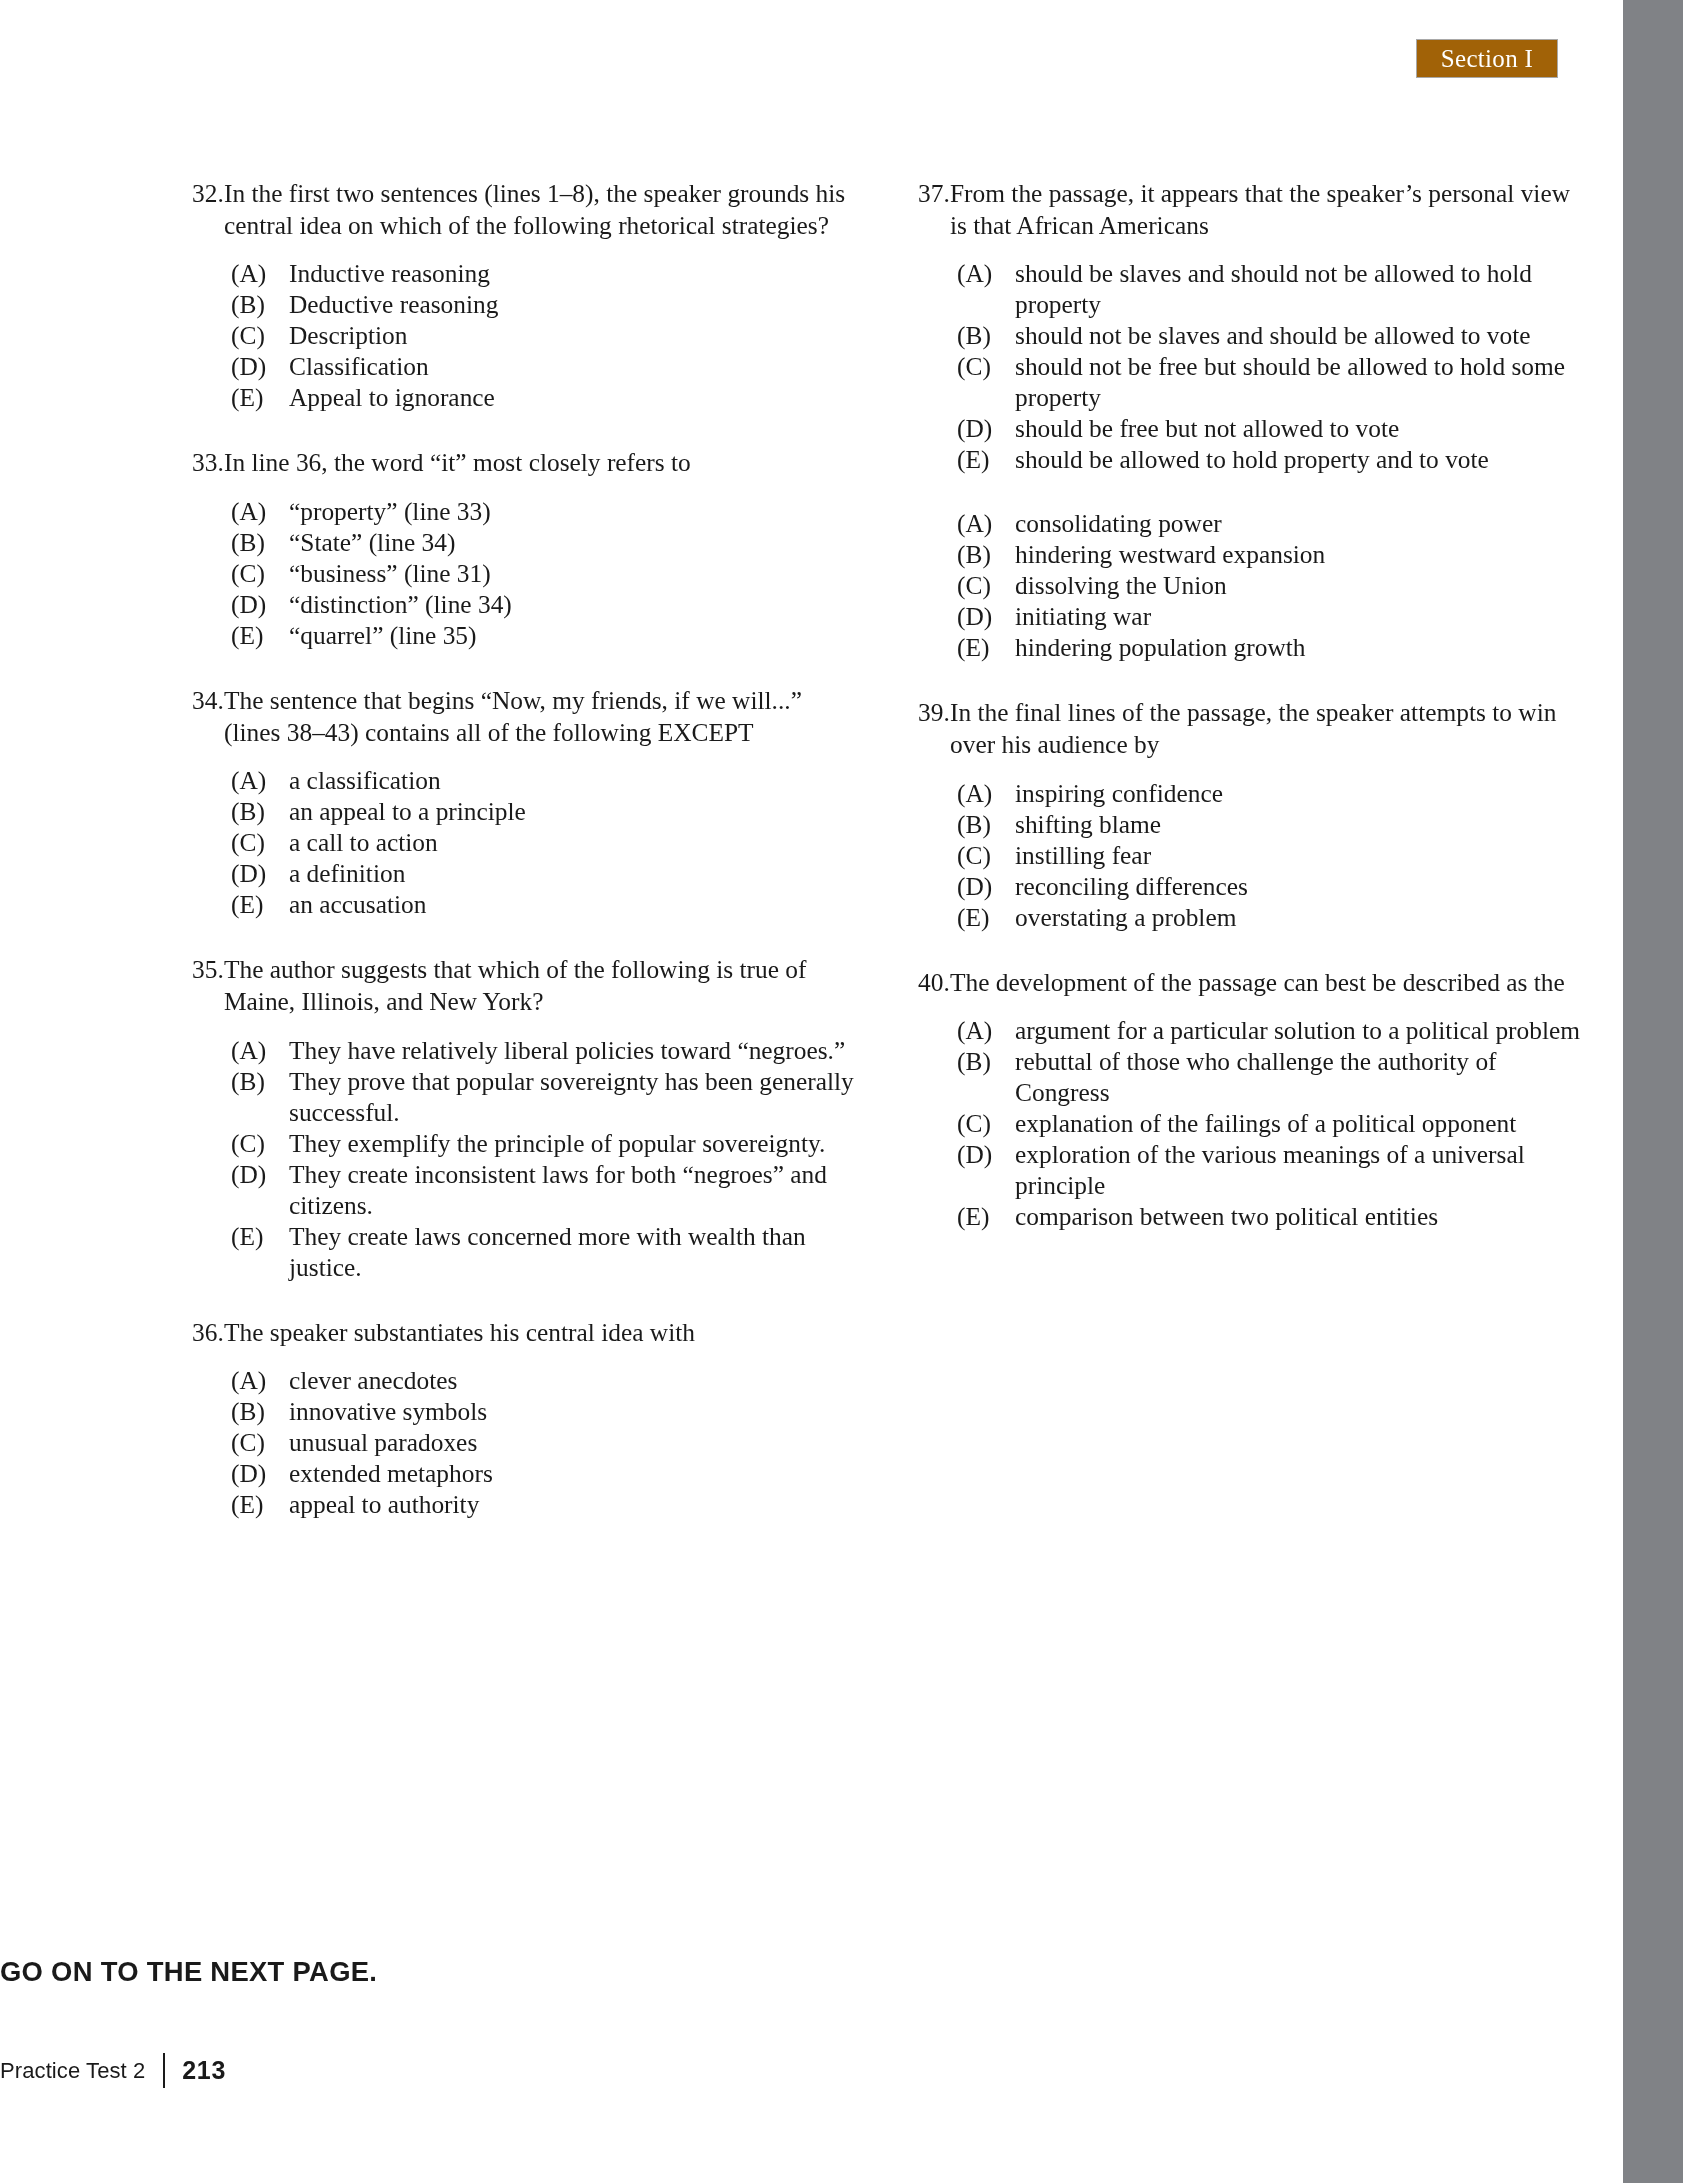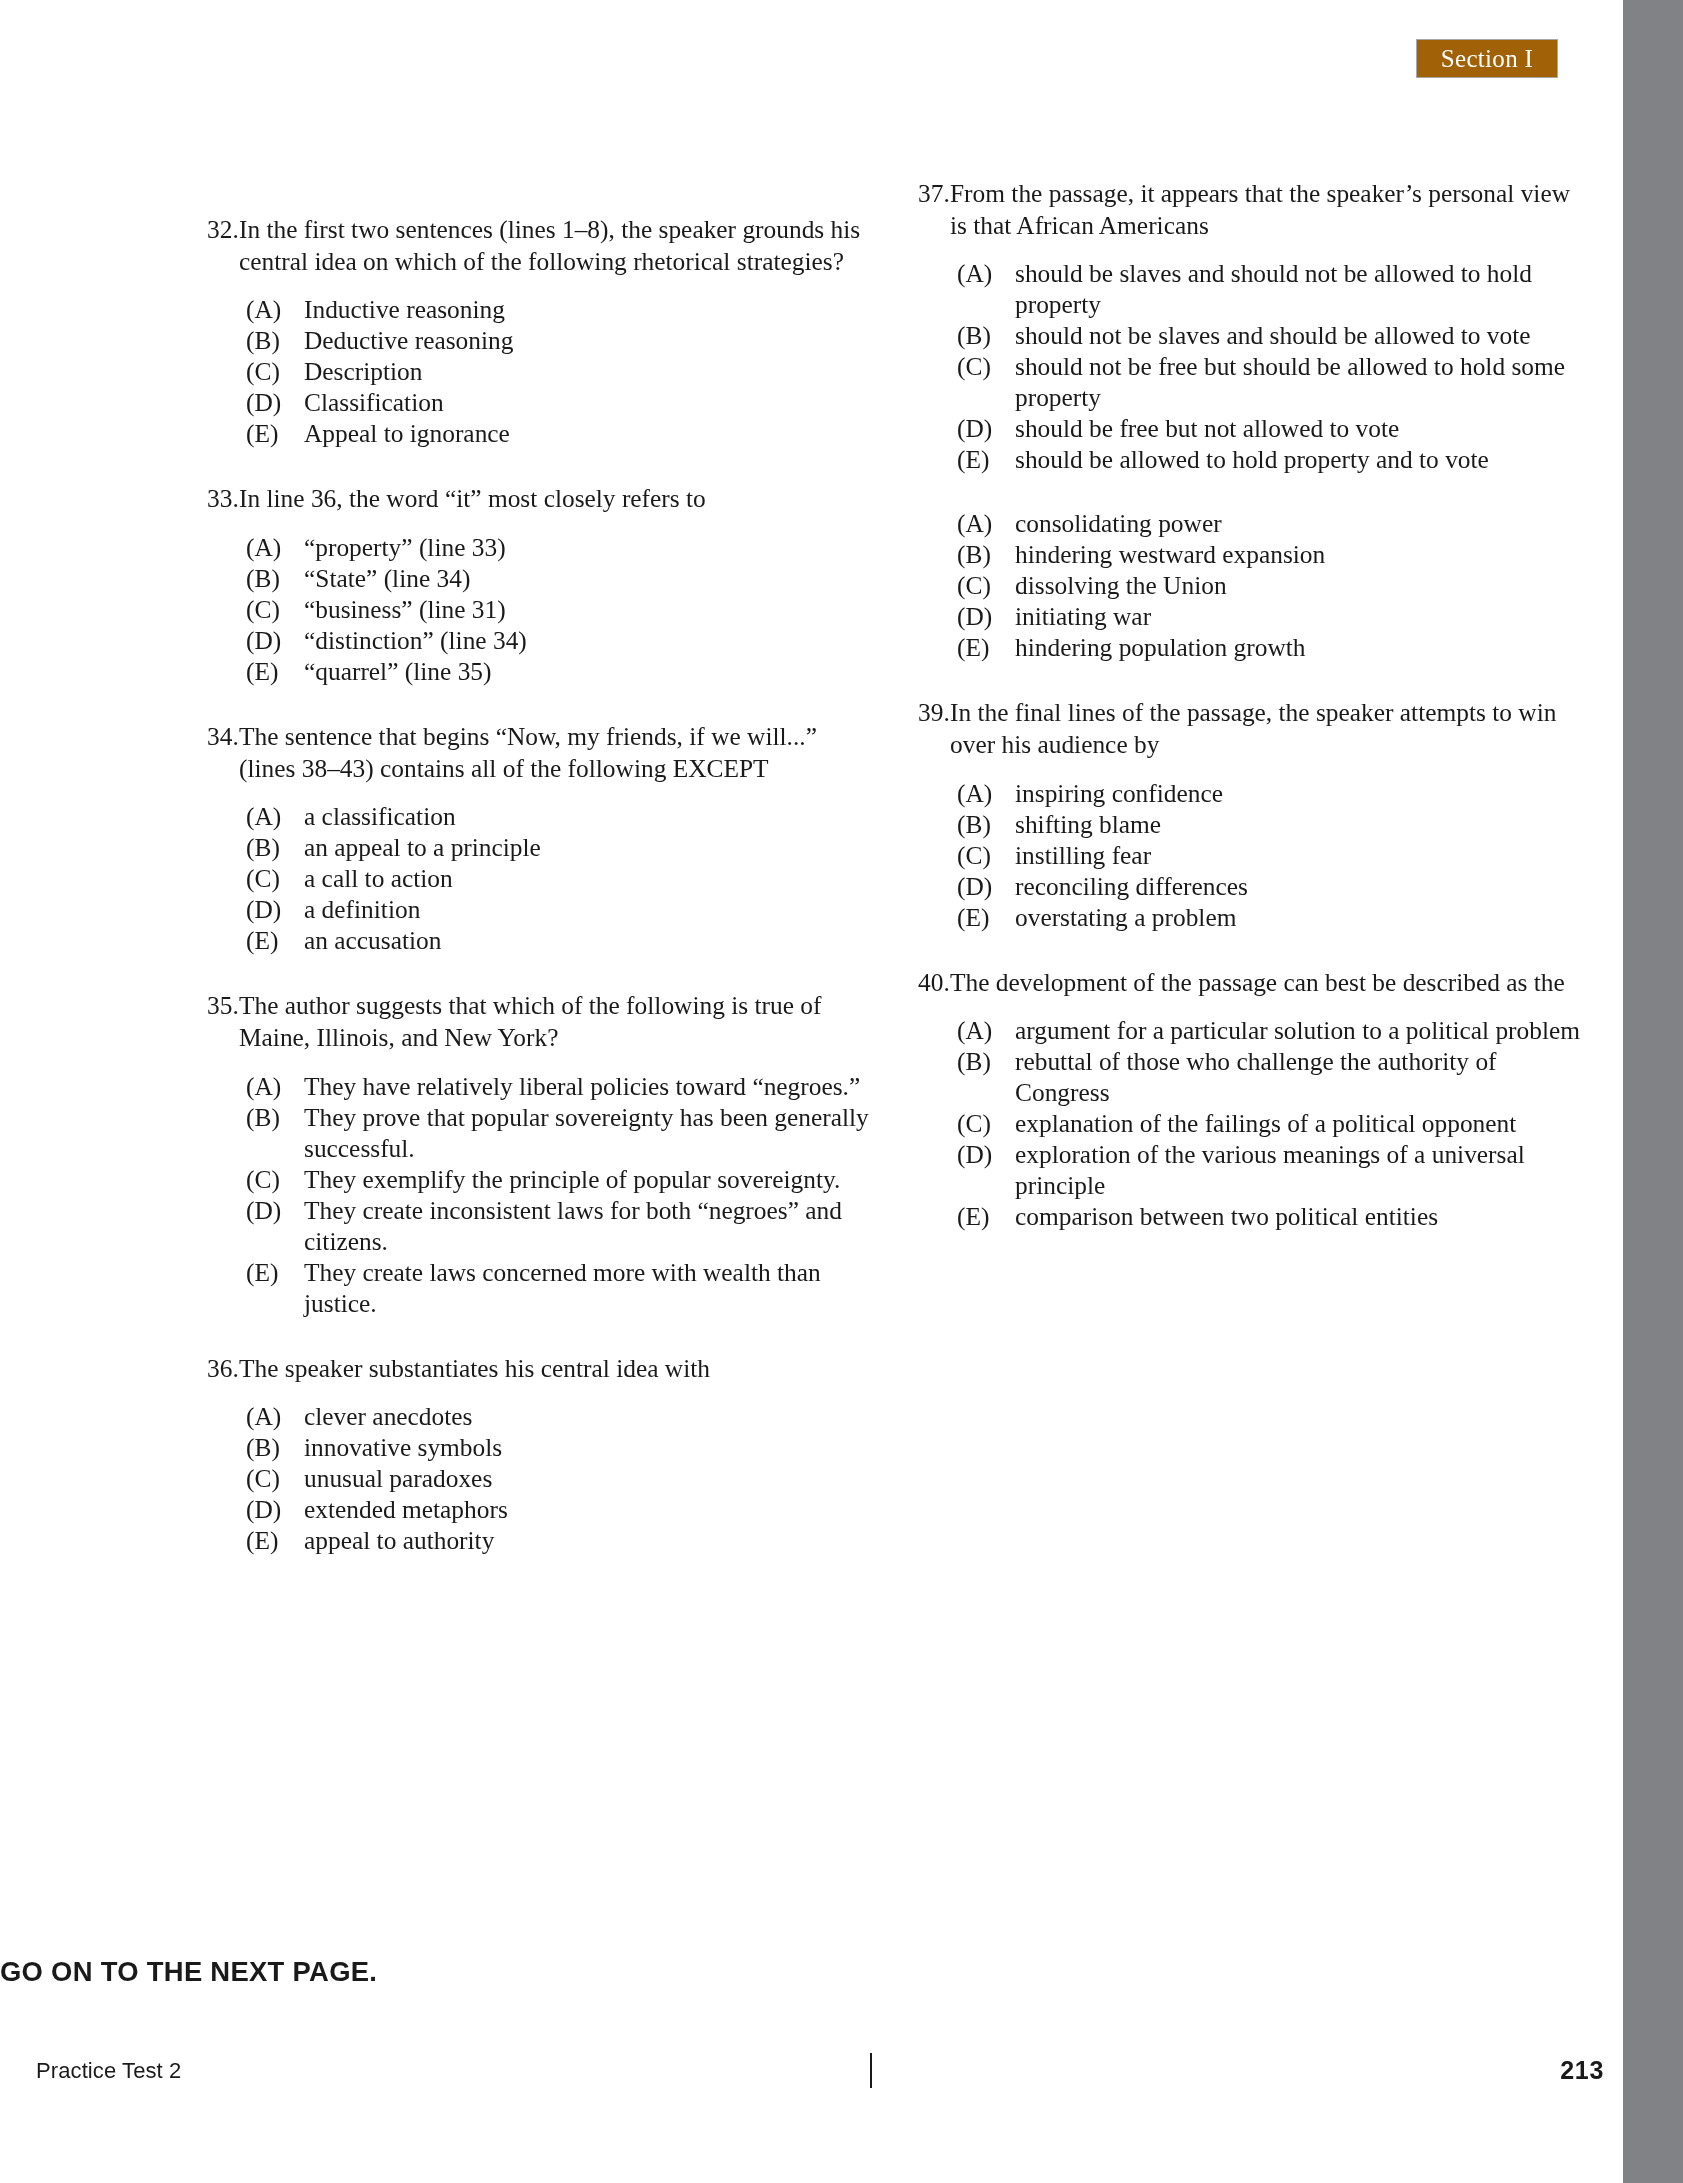--- a/index.html
+++ b/index.html
@@ -56,21 +56,21 @@
     left: 0;
     top: 177px;
     width: 1623px;
     height: 1672px;
   }
   .column {
     position: absolute;
     top: 0;
     width: 669px;
   }
-  #col-left  { left: 207px; margin-top: 36px; }
+  #col-left  { left: 192px; }
   #col-right { left: 918px; }
 
   .question-block {
     margin-bottom: 33px;
   }
   .q-stem {
     position: relative;
     padding-left: 32px;
     font-size: 25.4px;
     line-height: 32px;
@@ -116,23 +116,22 @@
     letter-spacing: 0.3px;
     color: #1a1a1a;
   }
   #page-footer {
     position: absolute;
     left: 0;
     top: 2053px;
     width: 1568px;
     display: flex;
     align-items: center;
-    justify-content: space-between;
+    justify-content: flex-start;
     font-family: "Liberation Sans", "DejaVu Sans", sans-serif;
-    padding-left: 36px;
   }
   #footer-test-name {
     font-size: 22px;
     color: #1a1a1a;
     letter-spacing: 0.1px;
   }
   #footer-divider {
     display: inline-block;
     width: 2px;
     height: 35px;

